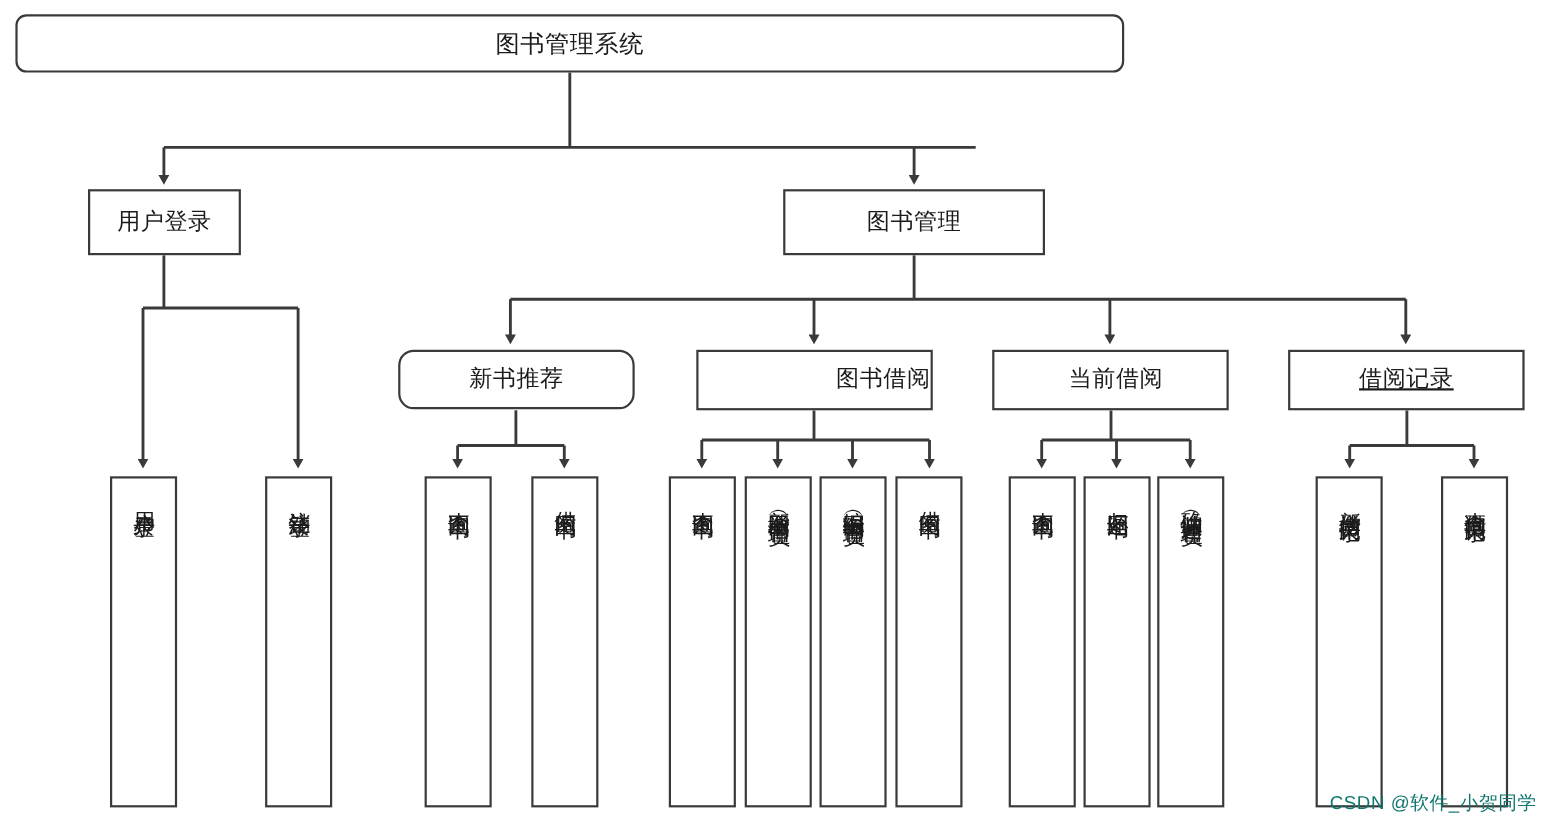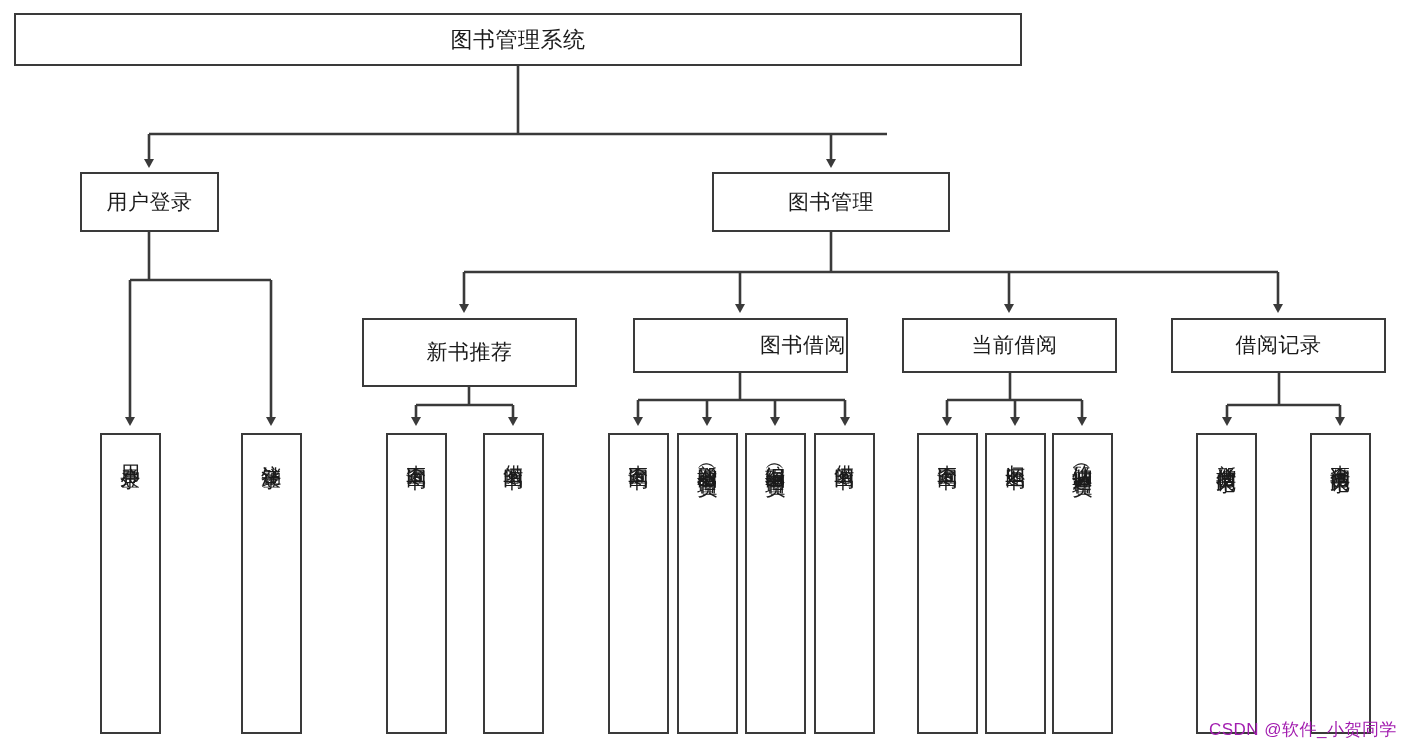--- a/index.html
+++ b/index.html
@@ -56,21 +56,21 @@
     letter-spacing: 2px;
     white-space: normal;
     text-align: left;
     max-height: 100%;
   }
   .watermark {
     position: absolute;
     right: 8px;
     bottom: 6px;
     font-size: 17px;
-    color: #a21caf;
+    color: #0f766e;
     letter-spacing: 0.5px;
     z-index: 5;
     white-space: nowrap;
   }
 </style>
 </head>
 <body>
 
 <div id="canvas">
 
@@ -117,41 +117,41 @@
       <path d="M1015,400 L1015,418" marker-end="url(#arrow)"></path>
       <path d="M1082,400 L1082,418" marker-end="url(#arrow)"></path>
 
       <path d="M1279,373 L1279,405"></path>
       <path d="M1227,405 L1340,405"></path>
       <path d="M1227,405 L1227,418" marker-end="url(#arrow)"></path>
       <path d="M1340,405 L1340,418" marker-end="url(#arrow)"></path>
     </g>
   </svg>
 
-  <div class="node root" style="left:14px; top:13px; width:1008px; height:53px;">
+  <div class="node root" style="left:14px; top:13px; width:1008px; height:53px;border-radius:10px;">
     <span class="label">图书管理系统</span>
   </div>
 
   <div class="node" style="left:80px; top:172px; width:139px; height:60px;">
     <span class="label">用户登录</span>
   </div>
   <div class="node" style="left:712px; top:172px; width:238px; height:60px;justify-content:center;">
     <span class="label">图书管理</span>
   </div>
 
-  <div class="node" style="left:362px; top:318px; width:215px; height:69px;">
+  <div class="node" style="left:362px; top:318px; width:215px; height:54px;border-radius:14px;">
     <span class="label">新书推荐</span>
   </div>
   <div class="node" style="left:633px; top:318px; width:215px; height:55px;justify-content:flex-end;">
     <span class="label">图书借阅</span>
   </div>
   <div class="node" style="left:902px; top:318px; width:215px; height:55px;padding-left:10px;">
     <span class="label">当前借阅</span>
   </div>
-  <div class="node" style="left:1171px; top:318px; width:215px; height:55px;">
+  <div class="node" style="left:1171px; top:318px; width:215px; height:55px;text-decoration:underline;">
     <span class="label">借阅记录</span>
   </div>
 
   <div class="node leaf" style="left:100px; top:433px; width:61px; height:301px;">
     <span class="label">用户登录</span>
   </div>
   <div class="node leaf" style="left:241px; top:433px; width:61px; height:301px;">
     <span class="label">注销登录</span>
   </div>
 

